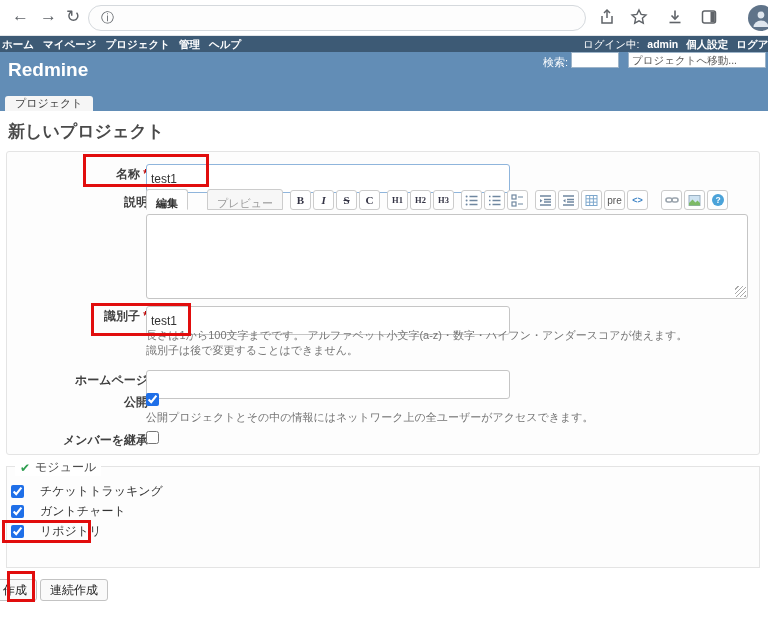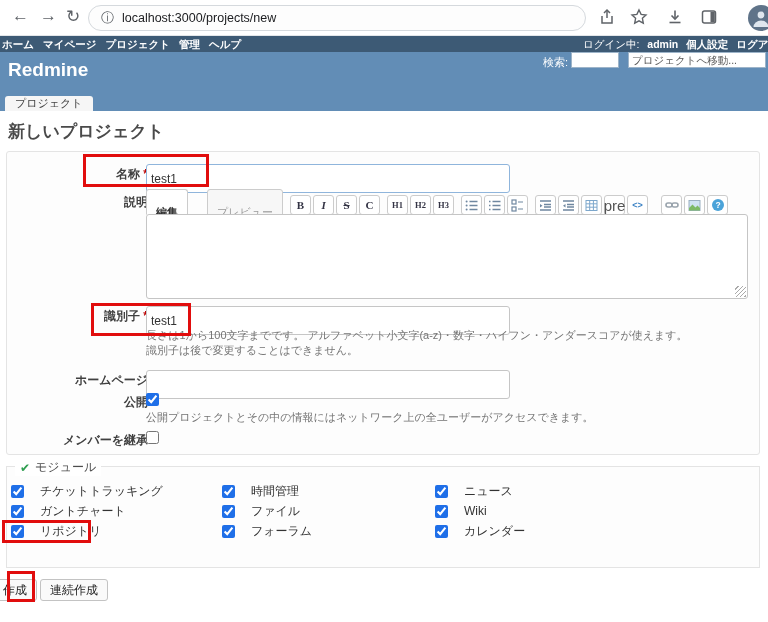--- a/index.html
+++ b/index.html
@@ -47,32 +47,32 @@
   .flabel { position:absolute; width:132px; text-align:right; font-size:12px; font-weight:bold; color:#404040;margin-left:10px; }
   .req { color:#bb0000; }
   .txt-input { position:absolute; left:146px; width:364px; height:29px; border:1px solid #c6c6c6;
     border-radius:3px; font-size:12px; color:#333; padding:0 4px; background:#fff; }
   .blue-border { border:1px solid #8fb5dc; }
   .hint { position:absolute; left:146px; font-size:11px; color:#747474; }
   .chk { position:absolute; width:13px; height:13px; accent-color:#1f6fe8; }
 
   
   .jstb { position:absolute; left:146px; top:189px; display:flex; align-items:flex-end; }
-  .jstb .tab { height:21px; font-size:11px; padding:12px 9px; line-height:20px; border:1px solid #ccc;
+  .jstb .tab { height:21px; font-size:11px; padding:3px 9px; line-height:20px; border:1px solid #ccc;
     border-radius:3px 3px 0 0; background:#fff; cursor:pointer; }
   .jstb .tab.active { font-weight:bold; color:#333; border-bottom-color:#fff; }
   .jstb .tab.inactive { color:#999; background:#f7f7f7; margin-left:19px; }
   .tbtn { width:21px; height:20px; background:#fff; border:1px solid #ccc; border-radius:3px;
     margin-left:2px; display:flex; align-items:center; justify-content:center; cursor:pointer;
     font-size:11px; color:#334; }
   .tbtn.serif { font-family:"Liberation Serif","DejaVu Serif",serif; font-weight:bold; }
   .tbtn.hsize { font-size:8.5px; font-weight:bold; font-family:"Liberation Serif",serif; }
   .tbtn.gap { margin-left:7px; }
   .tbtn.biggap { margin-left:13px; }
-  .tbtn.pre-t { font-size:15px; color:#555; }
+  .tbtn.pre-t { font-size:10px; color:#555; }
   .tbtn.code-t { font-size:9px; font-weight:bold; color:#3b82c4; }
   .desc-area { position:absolute; left:146px; top:214px; width:602px; height:85px; background:#fff;
     border:1px solid #c5c5c5; border-radius:3px; }
   .grip { position:absolute; right:1px; bottom:1px; width:11px; height:11px;
     background:repeating-linear-gradient(135deg,transparent 0 2px,#aaa 2px 3px); cursor:nwse-resize; }
 
   
   .modules-fs { position:absolute; left:6px; top:466px; width:754px; height:102px;
     border:1px solid #e4e4e4; background:#fdfdfd; }
   .legend { position:absolute; left:8px; top:-8px; background:#fff; padding:0 5px; font-size:12px;
@@ -98,21 +98,20 @@
 </style>
 </head>
 <body>
 
 <div class="browser-bar">
   <span class="nav-glyph" style="left:12px">←</span>
   <span class="nav-glyph" style="left:40px">→</span>
   <span class="nav-glyph" style="left:66px">↻</span>
   <div class="url-pill">
     <span class="info">ⓘ</span>
-    <span>localhost:3000/projects/new</span>
   </div>
   <span class="chrome-ic" style="left:598px">
     <svg width="18" height="18" viewBox="0 0 18 18">
         <g fill="none" stroke="#5f6368" stroke-width="1.5">
       <path d="M4 8 v7 h10 v-7"></path>
           <path d="M9 10 V2.5"></path>
           <path d="M6 5 L9 2 l3 3"></path>
         </g>
       </svg>
   </span>
@@ -297,48 +296,20 @@
       </label>
     <label class="mod">
       <input type="checkbox" checked="checked" style="">
       <span>ガントチャート</span>
       </label>
     <label class="mod">
       <input type="checkbox" checked="checked" style="">
       <span>リポジトリ</span>
       </label>
   </div>
-  <div class="mod-col" style="left:215px">
-    <label class="mod">
-      <input type="checkbox" checked="checked" style="">
-      <span>時間管理</span>
-      </label>
-    <label class="mod">
-      <input type="checkbox" checked="checked" style="">
-      <span>ファイル</span>
-      </label>
-    <label class="mod">
-      <input type="checkbox" checked="checked" style="">
-      <span>フォーラム</span>
-      </label>
-  </div>
-  <div class="mod-col" style="left:428px">
-    <label class="mod">
-      <input type="checkbox" checked="checked" style="">
-      <span>ニュース</span>
-      </label>
-    <label class="mod">
-      <input type="checkbox" checked="checked" style="">
-      <span>Wiki</span>
-      </label>
-    <label class="mod">
-      <input type="checkbox" checked="checked" style="">
-      <span>カレンダー</span>
-      </label>
-  </div>
 </div>
 
 <button class="btn" style="left:-7px">作成</button>
 <button class="btn" style="left:40px">連続作成</button>
 
 <div class="anno anno-1"></div>
 <div class="anno anno-2"></div>
 <div class="anno anno-3"></div>
 <div class="anno anno-4"></div>
 

